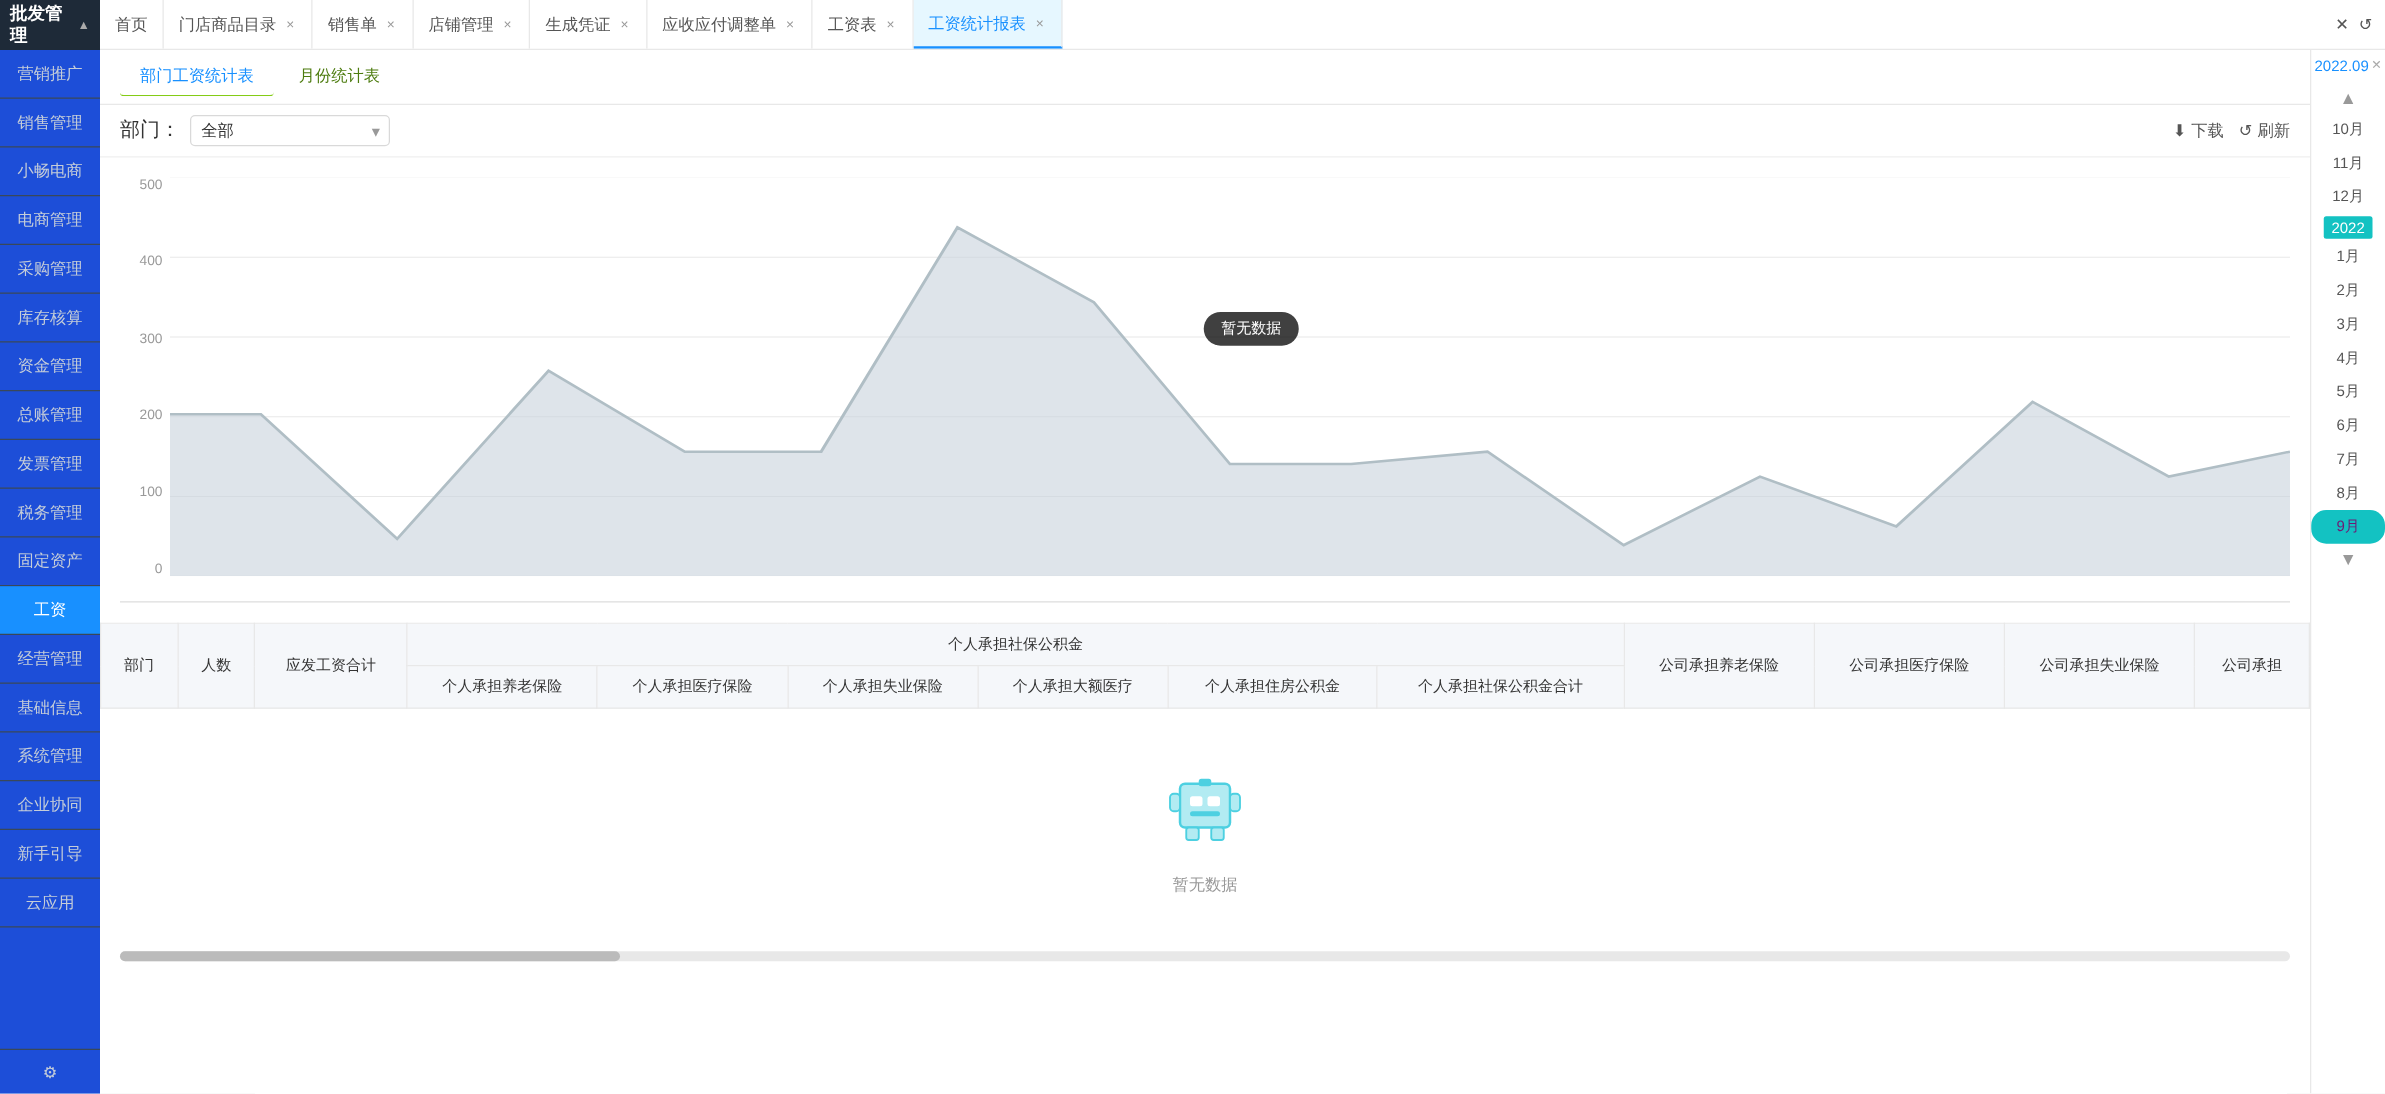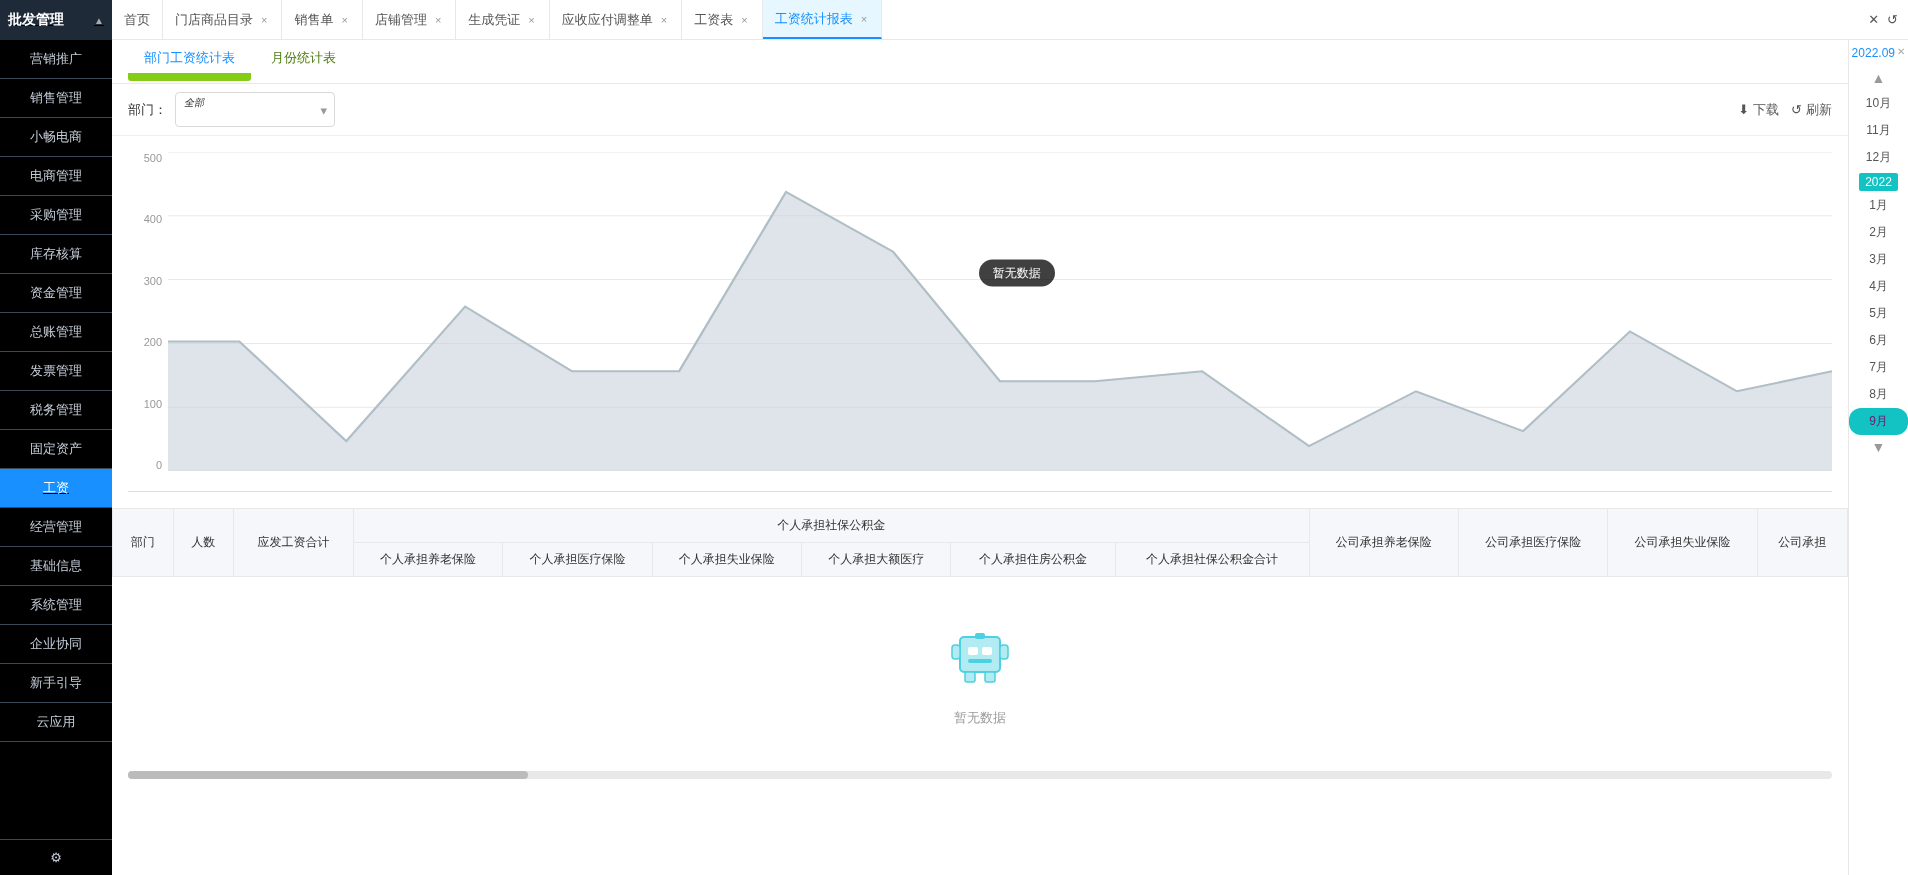--- a/index.html
+++ b/index.html
@@ -1,26 +1,25 @@
 <!DOCTYPE html>
 <html><head>
   <meta charset="utf-8">
   <style>
     * { box-sizing: border-box; margin: 0; padding: 0; }
     body { font-family: "Microsoft YaHei", "PingFang SC", sans-serif; font-size: 13px; background: #f5f5f5; display: flex; height: 875px; overflow: hidden; }
 
     
     .sidebar {
-      width: 112px;
-      background: #000000;
+      width: 80px;
+      background: #1d4ed8;
       display: flex;
       flex-direction: column;
       height: 875px;
       flex-shrink: 0;
-      text-decoration: underline;
     }
     .sidebar-header {
       background: #1e2a38;
       color: #fff;
       padding: 12px 8px;
       font-size: 14px;
       font-weight: bold;
       display: flex;
       align-items: center;
       justify-content: space-between;
@@ -129,21 +128,21 @@
     }
     .sub-tab {
       padding: 6px 16px;
       font-size: 13px;
       cursor: pointer;
       border-radius: 3px;
       color: #4d7c0f;
     }
     .sub-tab.active {
       color: #1890ff;
-      border-bottom: 8px solid #84cc16;
+      border-bottom: 1px solid #84cc16;
     }
 
     
     .toolbar {
       display: flex;
       align-items: center;
       justify-content: space-between;
       padding: 8px 16px;
       border-bottom: 1px solid #f0f0f0;
       flex-shrink: 0;
@@ -152,35 +151,34 @@
       display: flex;
       align-items: center;
       gap: 8px;
     }
     .toolbar-right {
       display: flex;
       align-items: center;
       gap: 12px;
     }
     .toolbar-label {
-      font-size: 13px;
+      font-size: 16px;
       color: #333;
     }
     .dept-select {
       border: 1px solid #d9d9d9;
       border-radius: 4px;
-      padding: 4px 28px 18px 8px;
-      font-size: 10px;
+      padding: 4px 28px 4px 8px;
+      font-size: 13px;
       color: #333;
       background: #fff;
       appearance: none;
       width: 160px;
       position: relative;
       cursor: pointer;
-      font-style: italic;
     }
     .select-wrapper {
       position: relative;
       display: inline-block;
     }
     .select-wrapper::after {
       content: '▾';
       position: absolute;
       right: 8px;
       top: 50%;

